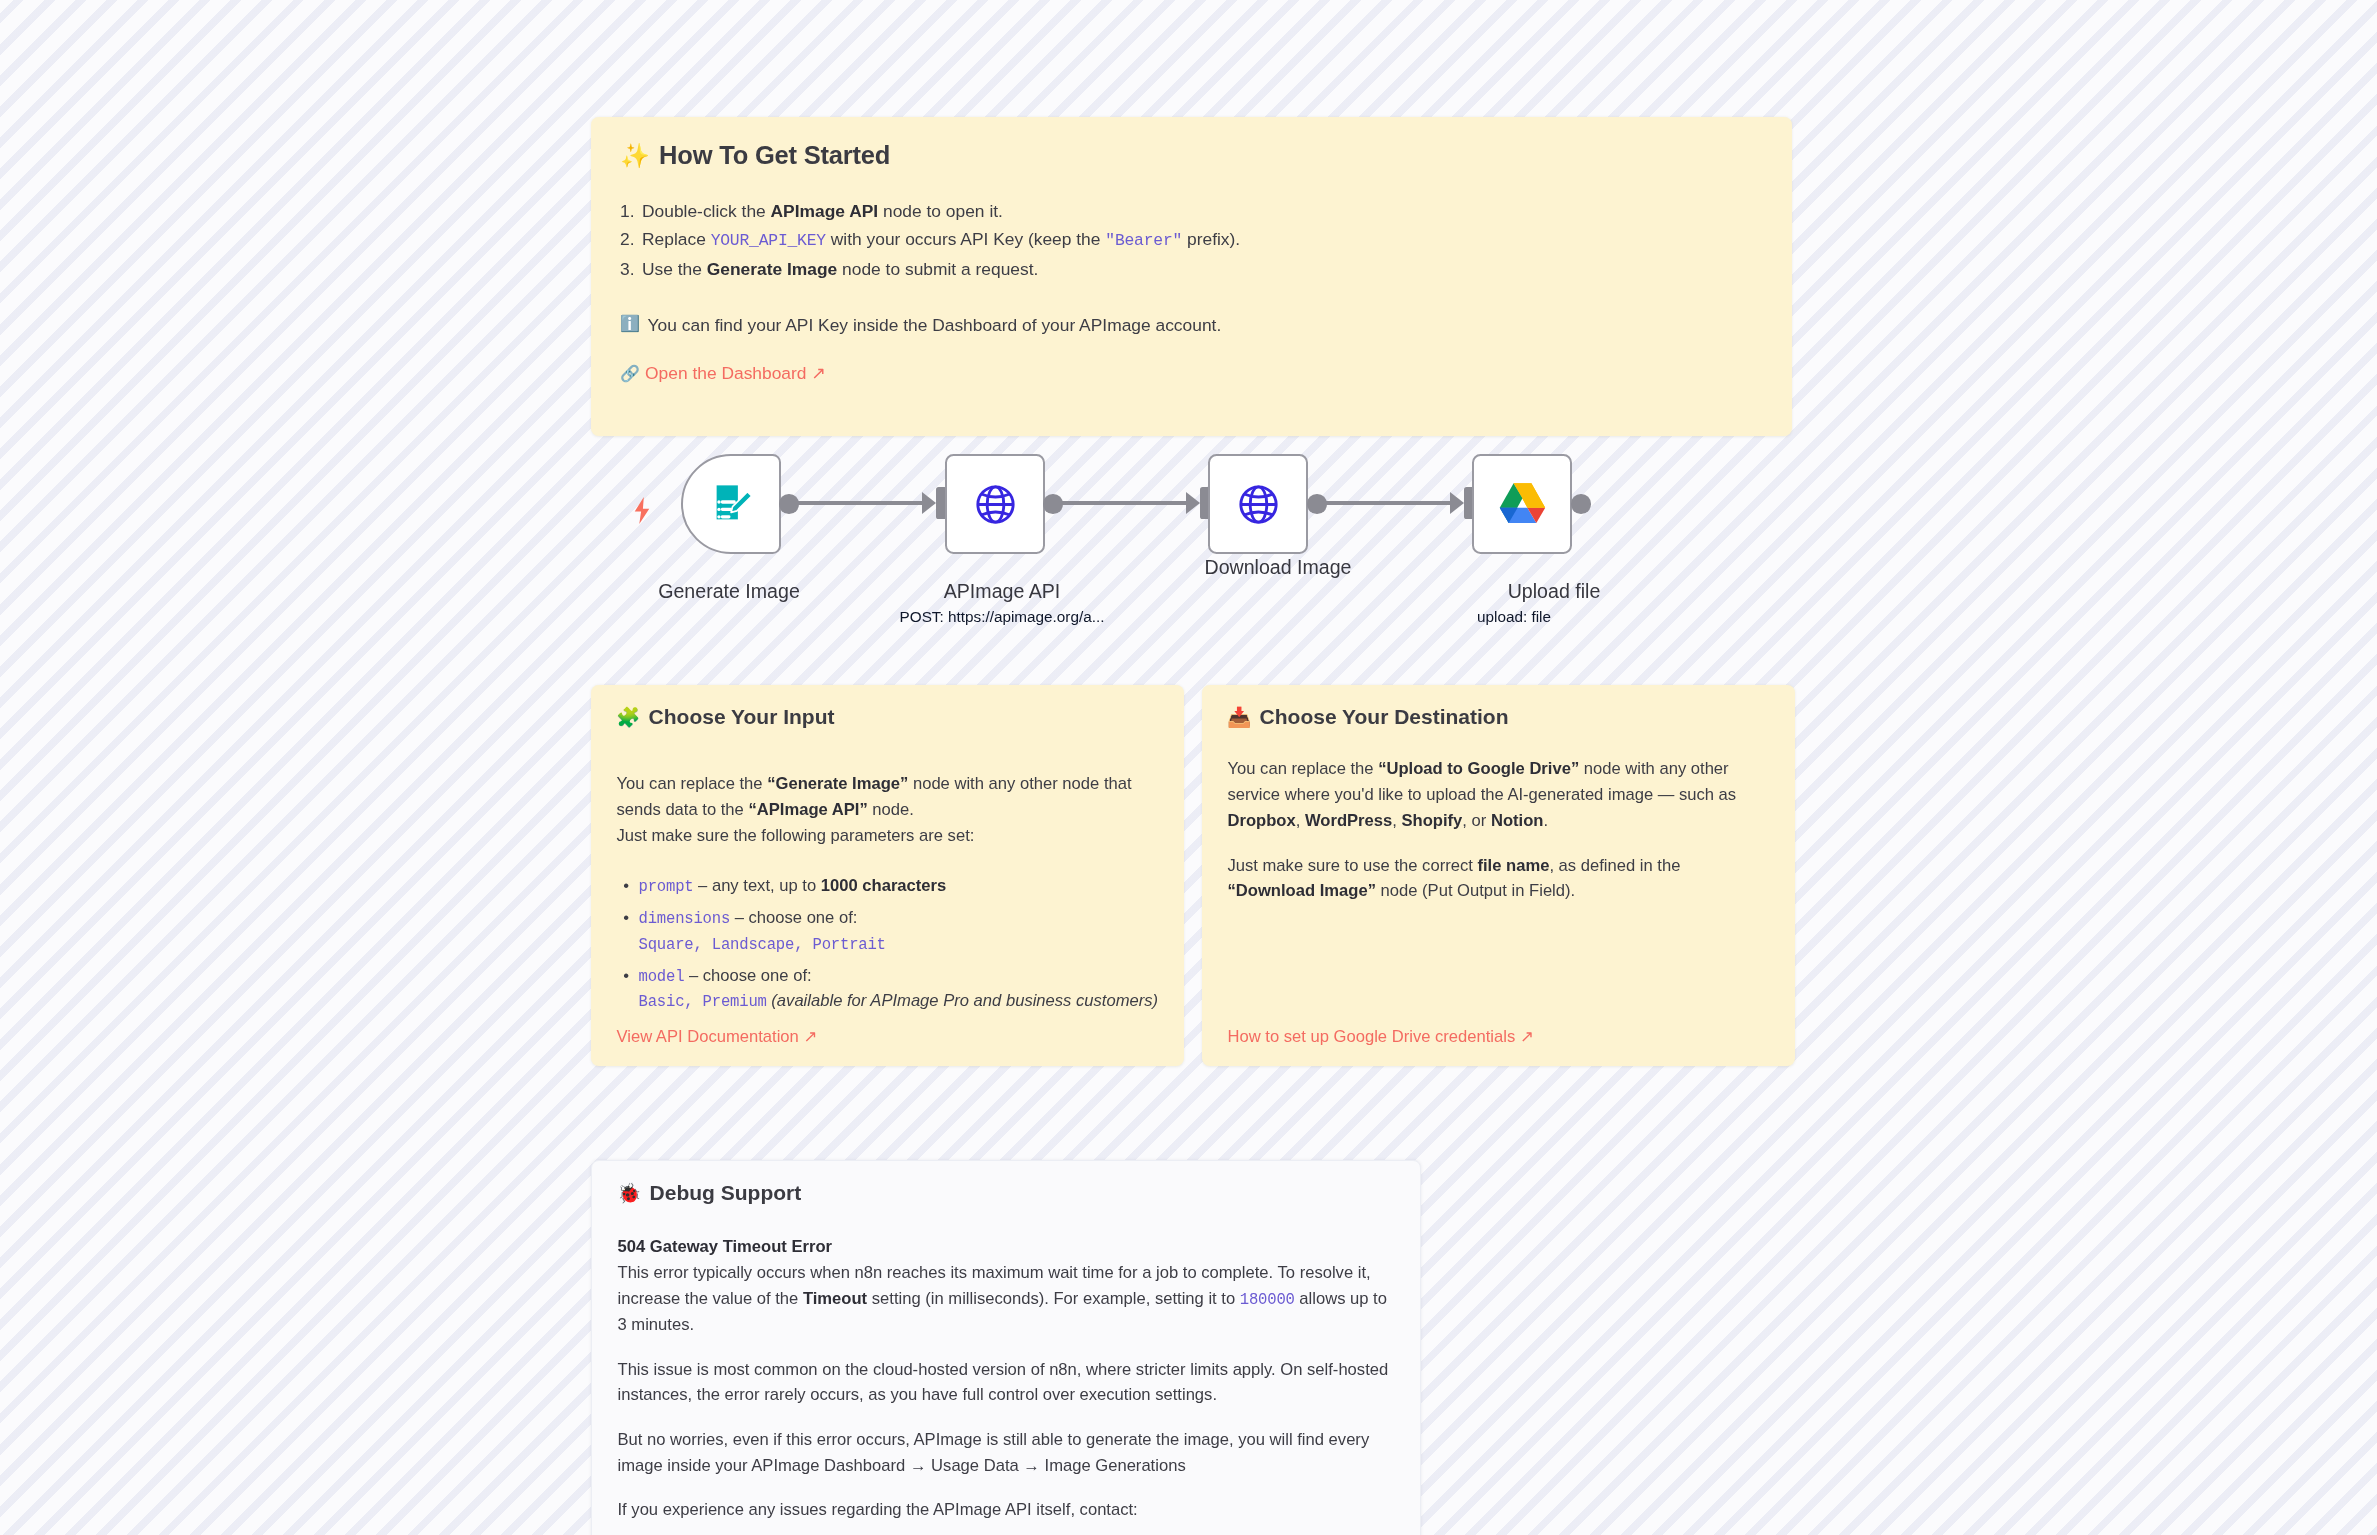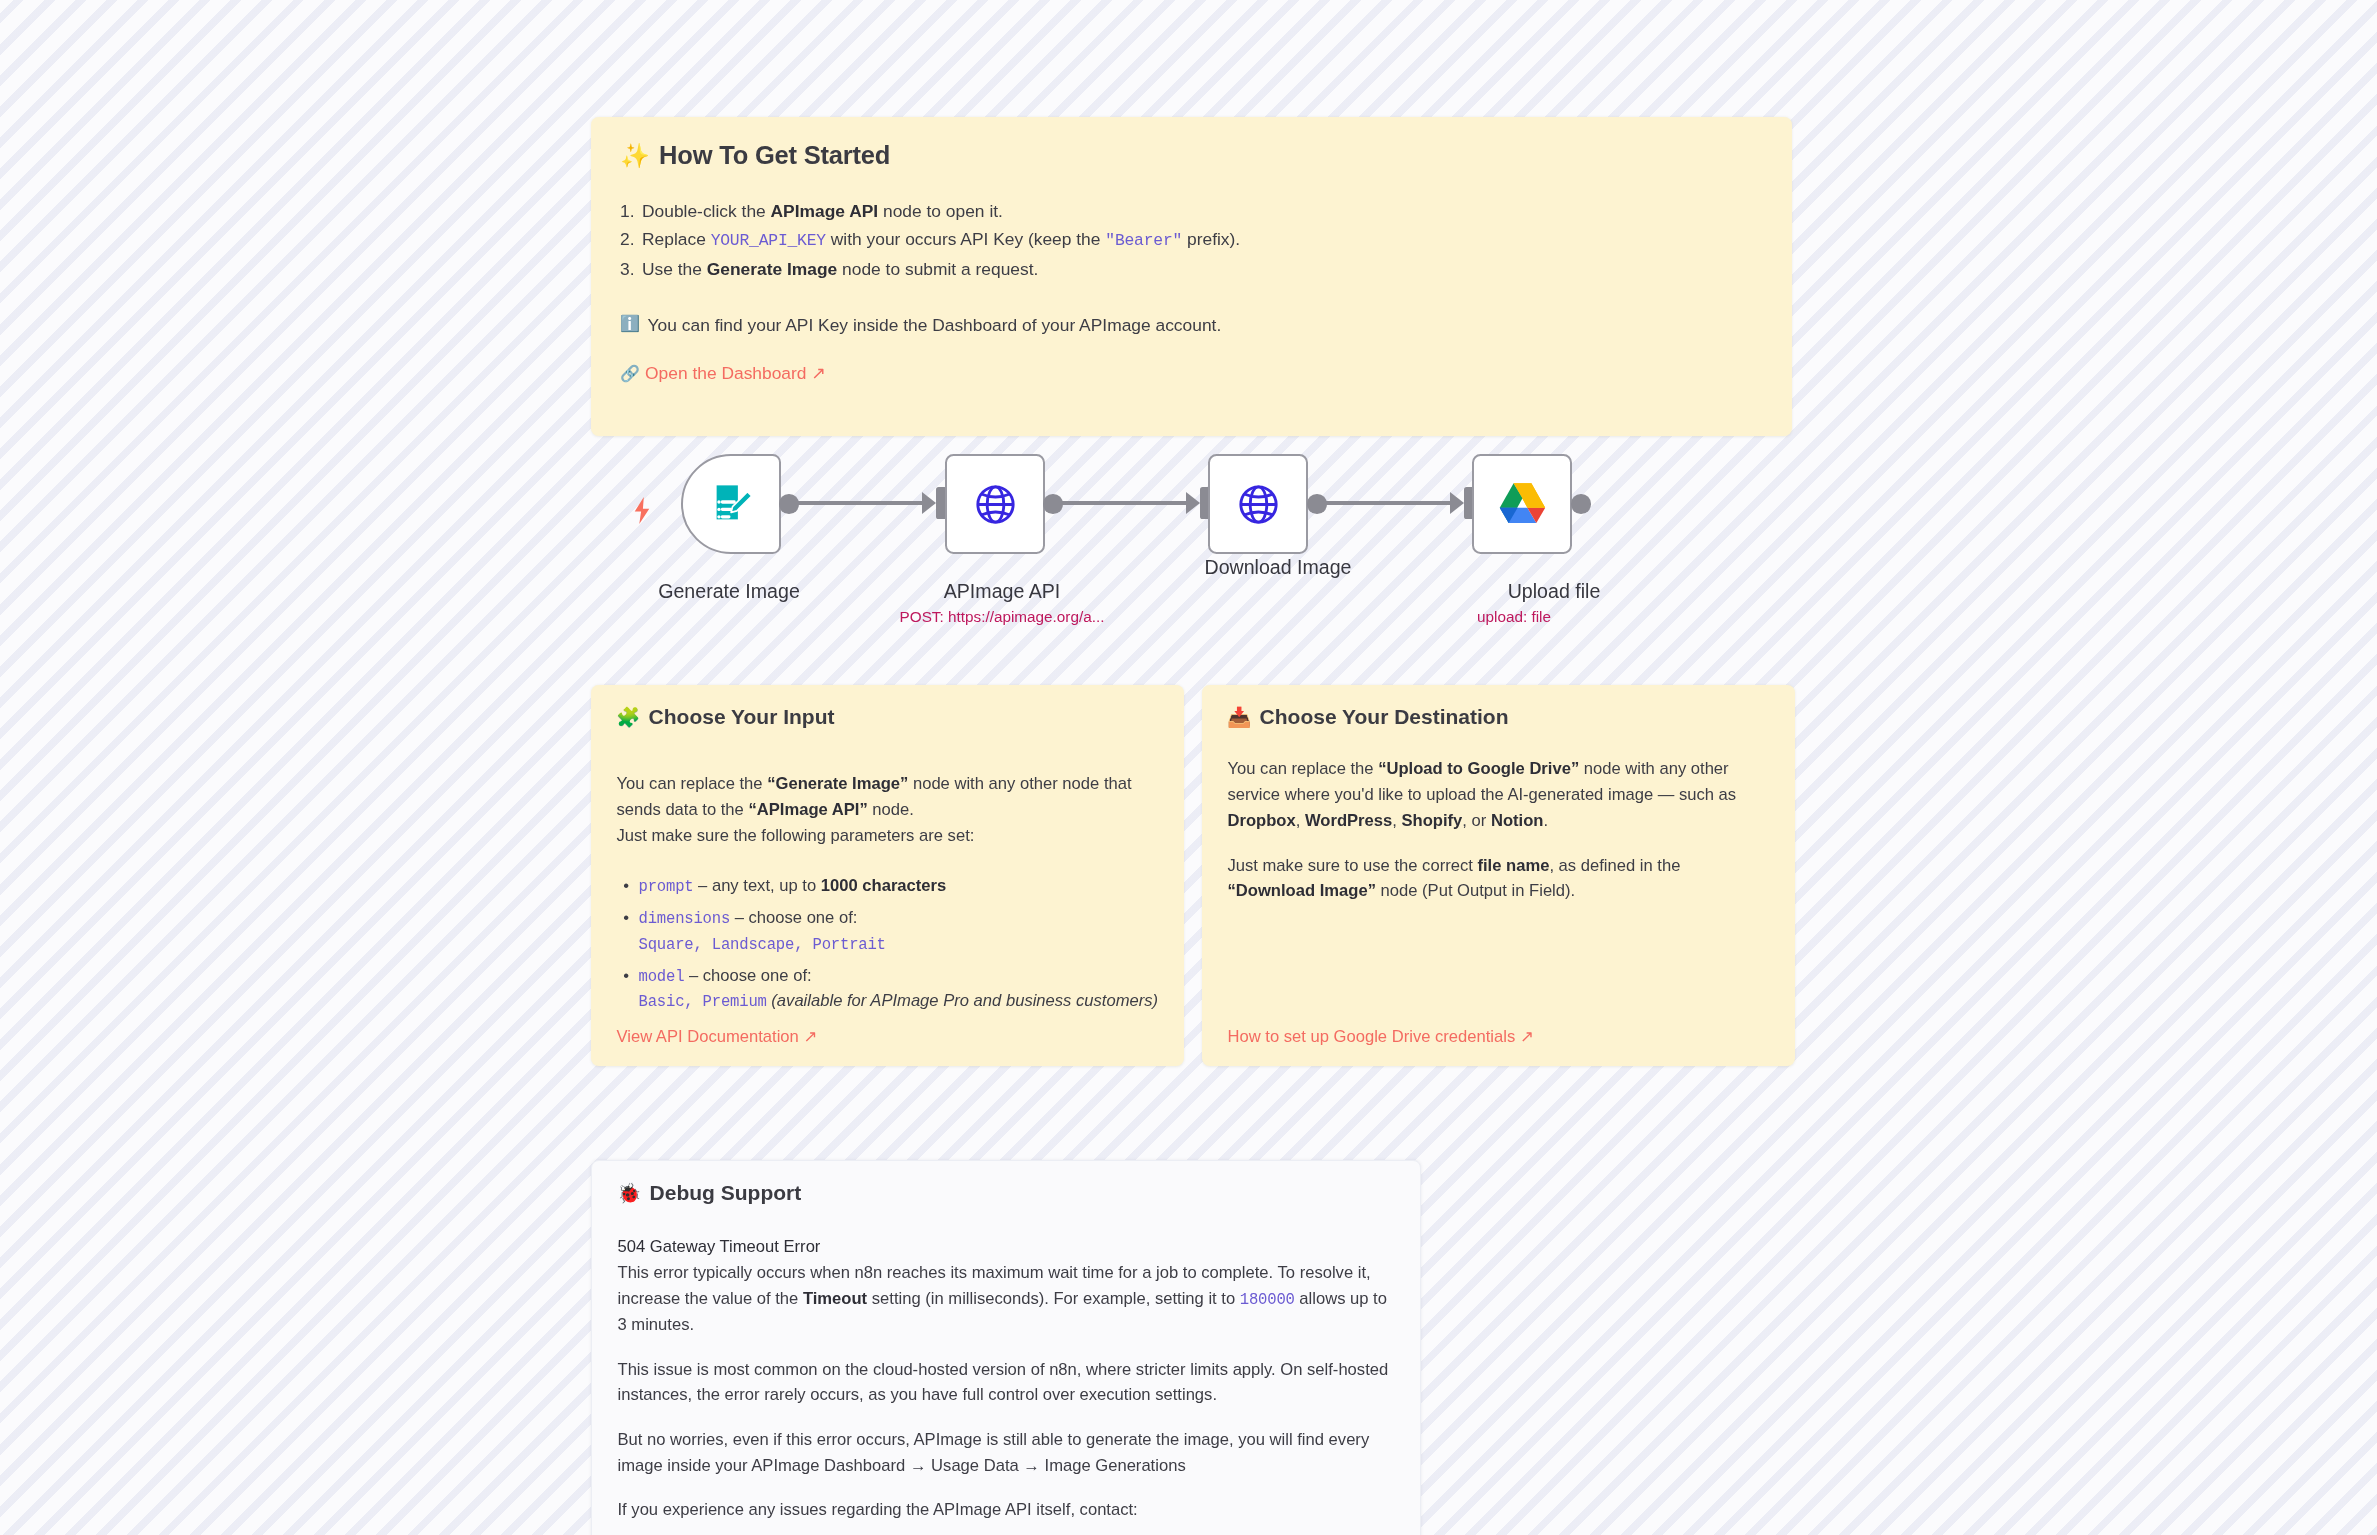--- a/index.html
+++ b/index.html
@@ -154,21 +154,21 @@
     text-align: center;
     font-size: 19.6px;
     color: #37373f;
     white-space: nowrap;
     transform: translateX(-50%);
   }
   .node-sub {
     position: absolute;
     text-align: right;
     font-size: 15.3px;
-    color: #be185d;
+    color: #0f172a;
     white-space: nowrap;
     transform: translateX(-50%);
   }
 
   .conn-line {
     position: absolute;
     height: 4.3px;
     background: #8b8b93;
   }
   .dot-out {
@@ -356,21 +356,21 @@
       <span class="link link-sm">How to set up Google Drive credentials ↗</span>
     </div>
   </div>
 
   <div class="sticky sticky-white" style="left:591px; top:1160px; width:830px; height:400px; padding:20.4px 25.5px;">
     <div class="sticky-title-sm">
       <span class="emoji">🐞</span>
       <span>Debug Support</span>
     </div>
 
-    <div style="margin-top:32px; font-size:16.6px; font-weight:normal; color:#2e2e36;">504 Gateway Timeout Error</div>
+    <div style="margin-top:32px; font-size:16.6px; font-weight:bold; color:#2e2e36;">504 Gateway Timeout Error</div>
 
     <div class="body-text-sm para" style="margin-top:2.6px;">
       <span>This error typically occurs when n8n reaches its maximum wait time for a job to complete. To resolve it, increase the value of the </span><b>Timeout</b><span> setting (in milliseconds). For example, setting it to </span><code>180000</code><span> allows up to 3 minutes.</span>
     </div>
 
     <div class="body-text-sm para">This issue is most common on the cloud-hosted version of n8n, where stricter limits apply. On self-hosted instances, the error rarely occurs, as you have full control over execution settings.</div>
     <div class="body-text-sm para">But no worries, even if this error occurs, APImage is still able to generate the image, you will find every image inside your APImage Dashboard → Usage Data → Image Generations</div>
     <div class="body-text-sm">If you experience any issues regarding the APImage API itself, contact:</div>
   </div>
 

